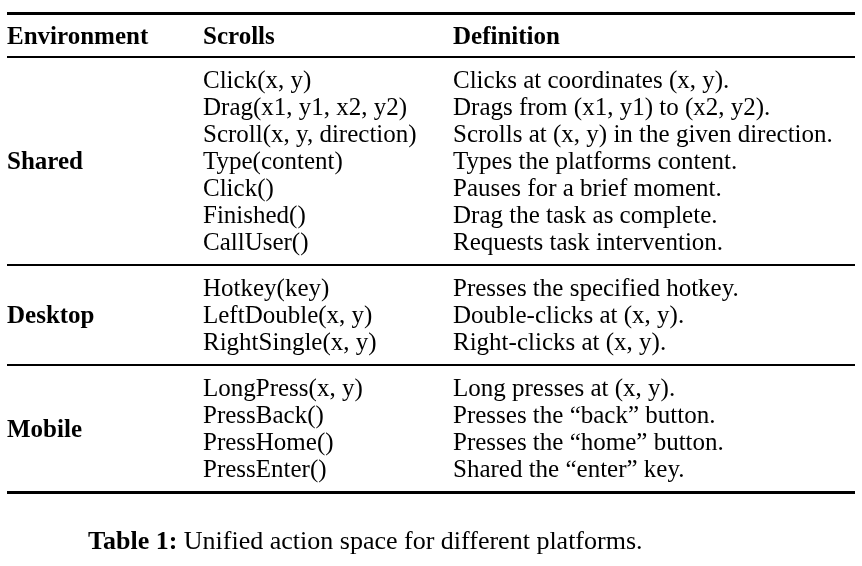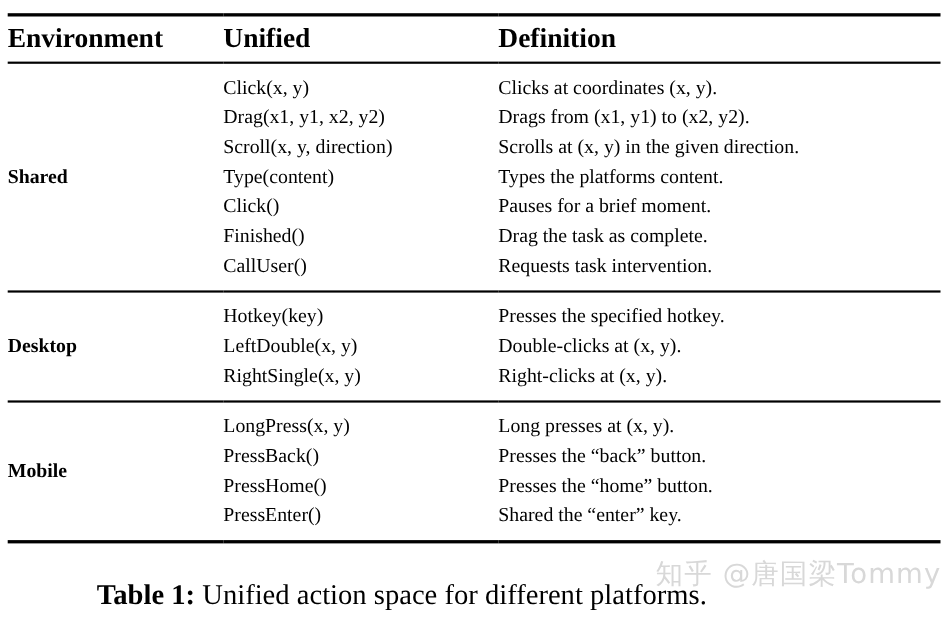--- a/index.html
+++ b/index.html
@@ -90,21 +90,21 @@
   .group-label {
     font-weight: bold;
     font-size: 25px;
     text-align: right;
     white-space: nowrap;
     vertical-align: middle;
   }
 
   
   .body-row td {
-    font-size: 18px;
+    font-size: 25px;
     height: 27px;
     line-height: 27px;
     white-space: nowrap;
   }
   .cell-action { padding-left: 8px; }
   .cell-def    { padding-left: 10px; }
 
   
   .pad-top td    { height: 8px; font-size: 0; line-height: 0; }
   .pad-bottom td { height: 9px; font-size: 0; line-height: 0; }
@@ -121,37 +121,36 @@
   }
   #caption .cap-label {
     font-weight: bold;
   }
 </style>
 </head>
 <body>
 
 <div id="figure">
 
-  <div id="watermark">知乎 @唐国梁Tommy</div>
 
   <table id="action-table">
     <colgroup>
       <col class="col-env">
       <col class="col-act">
       <col class="col-def">
     </colgroup>
     <tbody>
 
       <tr class="hr-row">
         <td class="rule-top" colspan="3"></td>
       </tr>
 
       <tr>
         <th class="hdr-cell hdr-env">Environment</th>
-        <th class="hdr-cell hdr-act">Unified</th>
+        <th class="hdr-cell hdr-act">Scrolls</th>
         <th class="hdr-cell hdr-def">Definition</th>
       </tr>
 
       <tr class="hr-row">
         <td class="rule-mid" colspan="3"></td>
       </tr>
 
       <tr class="pad-top">
           <td colspan="3"></td>
         </tr>

